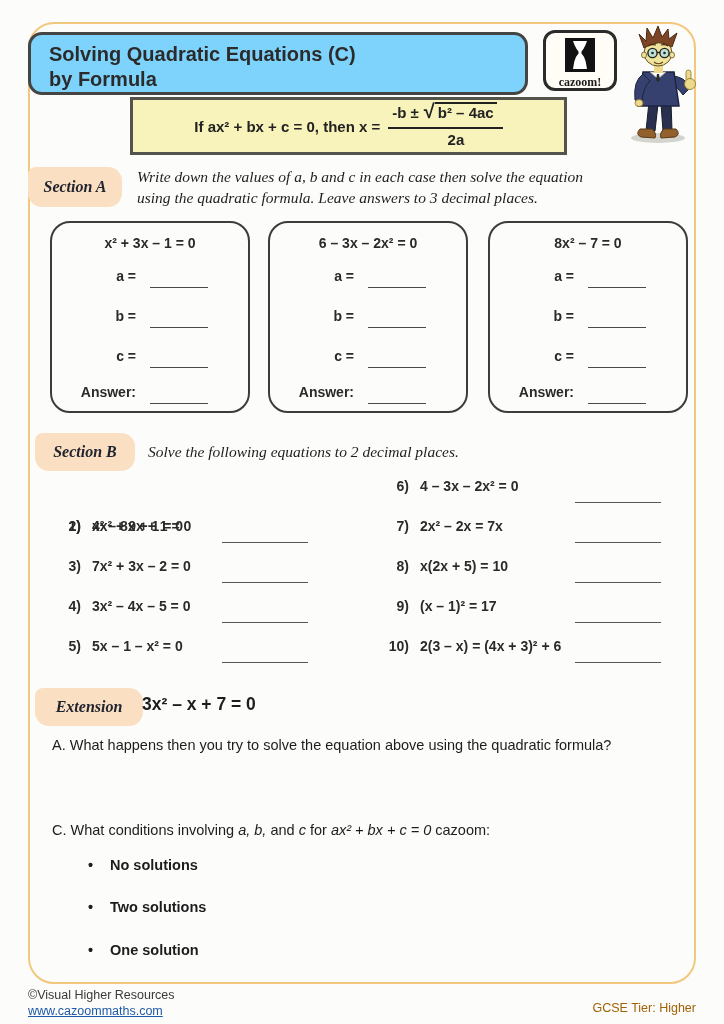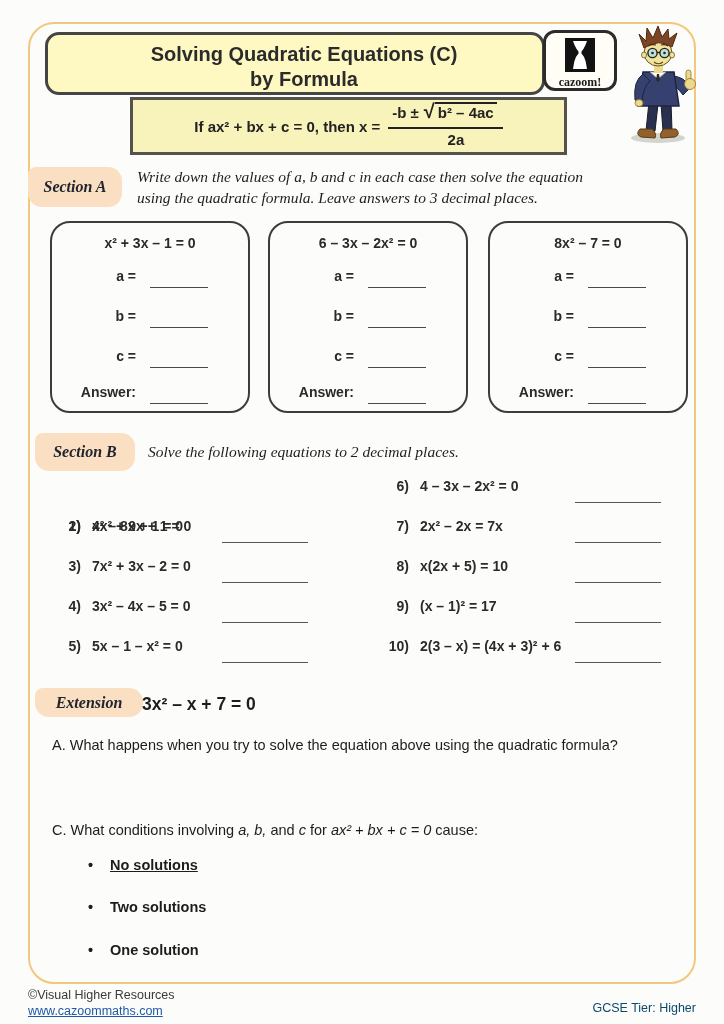--- a/index.html
+++ b/index.html
@@ -4,23 +4,23 @@
 <style>
   * { margin:0; padding:0; box-sizing:border-box; }
   html,body { width:724px; height:1024px; }
   body { font-family:"Liberation Sans", sans-serif; background:#fcfcfa; color:#2a2a2a; position:relative; }
   #sheet { position:absolute; left:0; top:0; width:724px; height:1024px; }
 
   .page-border { position:absolute; left:28px; top:22px; width:668px; height:962px;
     border:2px solid #f2c77e; border-radius:26px; background:transparent; }
 
   
-  .title-box { position:absolute; left:45px; top:32px; width:500px; height:63px;
-    background:#fef9c3; border:3px solid #454543; border-radius:14px; padding:7px 0 0 18px;
-    font-size:20px; font-weight:bold; line-height:25px; color:#2b2b2b;text-align:center; }
+  .title-box { position:absolute; left:28px; top:32px; width:500px; height:63px;
+    background:#7dd3fc; border:3px solid #454543; border-radius:14px; padding:7px 0 0 18px;
+    font-size:20px; font-weight:bold; line-height:25px; color:#2b2b2b; }
 
   .logo-box { position:absolute; left:543px; top:30px; width:74px; height:61px;
     background:#fffdf6; border:3px solid #2b2b2b; border-radius:12px; text-align:center; padding-top:5px; }
   .logo-mark { width:30px; height:34px; display:inline-block; }
   .logo-text { font-family:"Liberation Serif", serif; font-weight:bold; font-size:12px; color:#1a1a1a; display:block; margin-top:-1px; }
 
   .mascot { position:absolute; left:612px; top:26px; width:92px; height:118px; }
 
   
   .formula-box { position:absolute; left:130px; top:97px; width:437px; height:58px;
@@ -60,21 +60,21 @@
   .question { position:absolute; left:52px; width:620px; font-size:14.5px; color:#1d1d1d; }
   .qmath { font-style:italic; }
   .bullet { position:absolute; left:88px; width:400px; font-size:14.5px; font-weight:bold; color:#1d1d1d; }
   .bullet .dot { display:inline-block; width:22px; font-weight:bold; }
 
   
   .footer-left { position:absolute; left:28px; top:987px; font-size:12.5px; color:#3a3a3a; line-height:16px; }
   .footer-left a { color:#1f5aa8; text-decoration:underline; }
   .footer-center { position:absolute; left:180px; top:987px; width:420px; text-align:center;
     font-size:12.5px; color:#3a3a3a; line-height:16px; }
-  .footer-right { position:absolute; right:28px; top:1001px; font-size:12.5px; color:#0c4a6e; }
+  .footer-right { position:absolute; right:28px; top:1001px; font-size:12.5px; color:#a16207; }
 </style>
 </head>
 <body>
 
 <div id="sheet">
   <div class="page-border"></div>
 
   <div class="title-box">
     <div>Solving Quadratic Equations (C)</div>
     <div>by Formula</div>
@@ -214,31 +214,31 @@
   </div>
 
   <div class="bcol" style="left:383px; width:278px;">
     <div class="brow" style="top:0px;"><span class="bnum">6)</span><span class="beq">4 – 3x – 2x² = 0</span><span class="bline"></span></div>
     <div class="brow" style="top:40px;"><span class="bnum">7)</span><span class="beq">2x² – 2x = 7x</span><span class="bline"></span></div>
     <div class="brow" style="top:80px;"><span class="bnum">8)</span><span class="beq">x(2x + 5) = 10</span><span class="bline"></span></div>
     <div class="brow" style="top:120px;"><span class="bnum">9)</span><span class="beq">(x – 1)² = 17</span><span class="bline"></span></div>
     <div class="brow" style="top:160px;"><span class="bnum">10)</span><span class="beq">2(3 – x) = (4x + 3)² + 6</span><span class="bline"></span></div>
   </div>
 
-  <div class="pill" style="left:35px; top:688px; width:108px; height:29px;">Extension</div>
+  <div class="pill" style="left:35px; top:688px; width:108px; height:38px;">Extension</div>
   <div class="ext-eq">3x² – x + 7 = 0</div>
 
-  <div class="question" style="top:737px;">A. What happens when you try to solve the equation above using the quadratic formula?</div>
+  <div class="question" style="top:737px;">A. What happens then you try to solve the equation above using the quadratic formula?</div>
 
 
   <div class="question" style="top:822px;">
-    <span>C. What conditions involving </span><span class="qmath">a, b,</span><span> and </span><span class="qmath">c</span><span> for </span><span class="qmath">ax² + bx + c = 0</span><span> cause:</span>
-  </div>
-
-  <div class="bullet" style="top:857px;text-decoration:underline;"><span class="dot">•</span><span>No solutions</span></div>
+    <span>C. What conditions involving </span><span class="qmath">a, b,</span><span> and </span><span class="qmath">c</span><span> for </span><span class="qmath">ax² + bx + c = 0</span><span> cazoom:</span>
+  </div>
+
+  <div class="bullet" style="top:857px;"><span class="dot">•</span><span>No solutions</span></div>
   <div class="bullet" style="top:899px;"><span class="dot">•</span><span>Two solutions</span></div>
   <div class="bullet" style="top:942px;"><span class="dot">•</span><span>One solution</span></div>
 
   <div class="footer-left">
     <div>©Visual Higher Resources</div>
     <a href="#">www.cazoommaths.com</a>
   </div>
   <div class="footer-right">GCSE Tier: Higher</div>
 </div>
 

